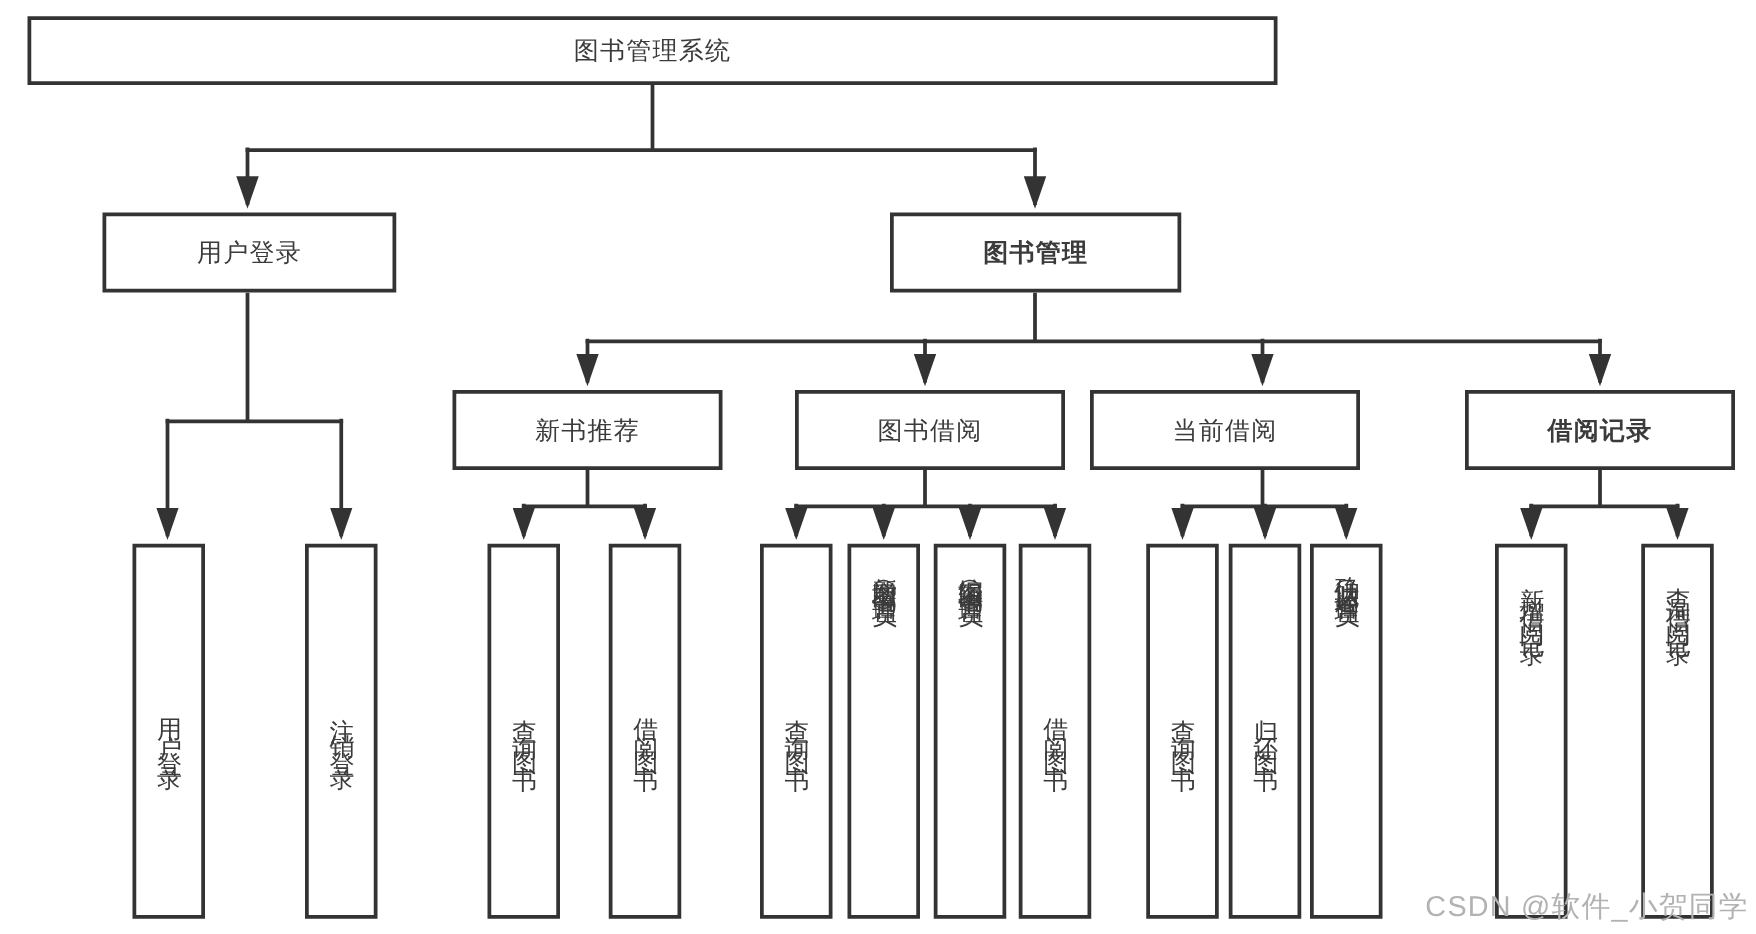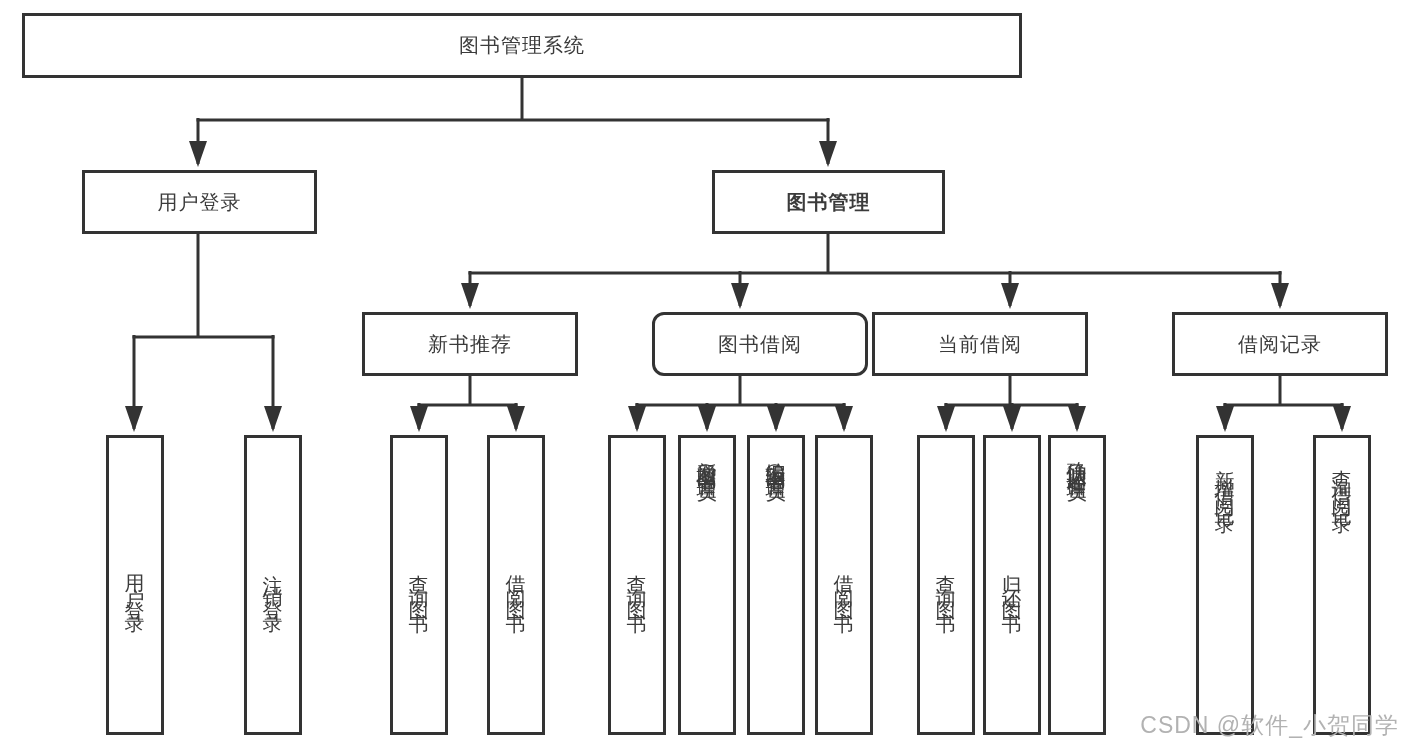--- a/index.html
+++ b/index.html
@@ -22,28 +22,28 @@
     box-sizing: border-box;
     background: #ffffff;
     border: 3px solid #333333;
     color: #3b3b3b;
     display: flex;
     align-items: center;
     justify-content: center;
     z-index: 1;
   }
   .hbox { font-size: 20px; letter-spacing: 1px; }
-  .root-box  { left: 22px;  top: 13px;  width: 1000px; height: 65px; }
+  .root-box  { left: 22px;  top: 13px;  width: 1000px; height: 55px; }
   .l2a       { left: 82px;  top: 170px; width: 235px;  height: 64px; }
   .l2b       { left: 712px; top: 170px; width: 233px;  height: 64px; font-weight: bold; }
   .l3        { top: 312px;  width: 216px; height: 64px; align-items: center; }
   .l3-1 { left: 362px; }
-  .l3-2 { left: 652px; border-radius: 12px; }
+  .l3-2 { left: 636px; }
   .l3-3 { left: 872px; }
-  .l3-4 { left: 1172px; }
+  .l3-4 { left: 1172px; font-weight: bold; }
   .leaf {
     top: 435px;
     width: 58px;
     height: 300px;
     font-size: 20px;
   }
   .leaf .vtext {
     writing-mode: vertical-rl;
     text-orientation: mixed;
     letter-spacing: 13px;

